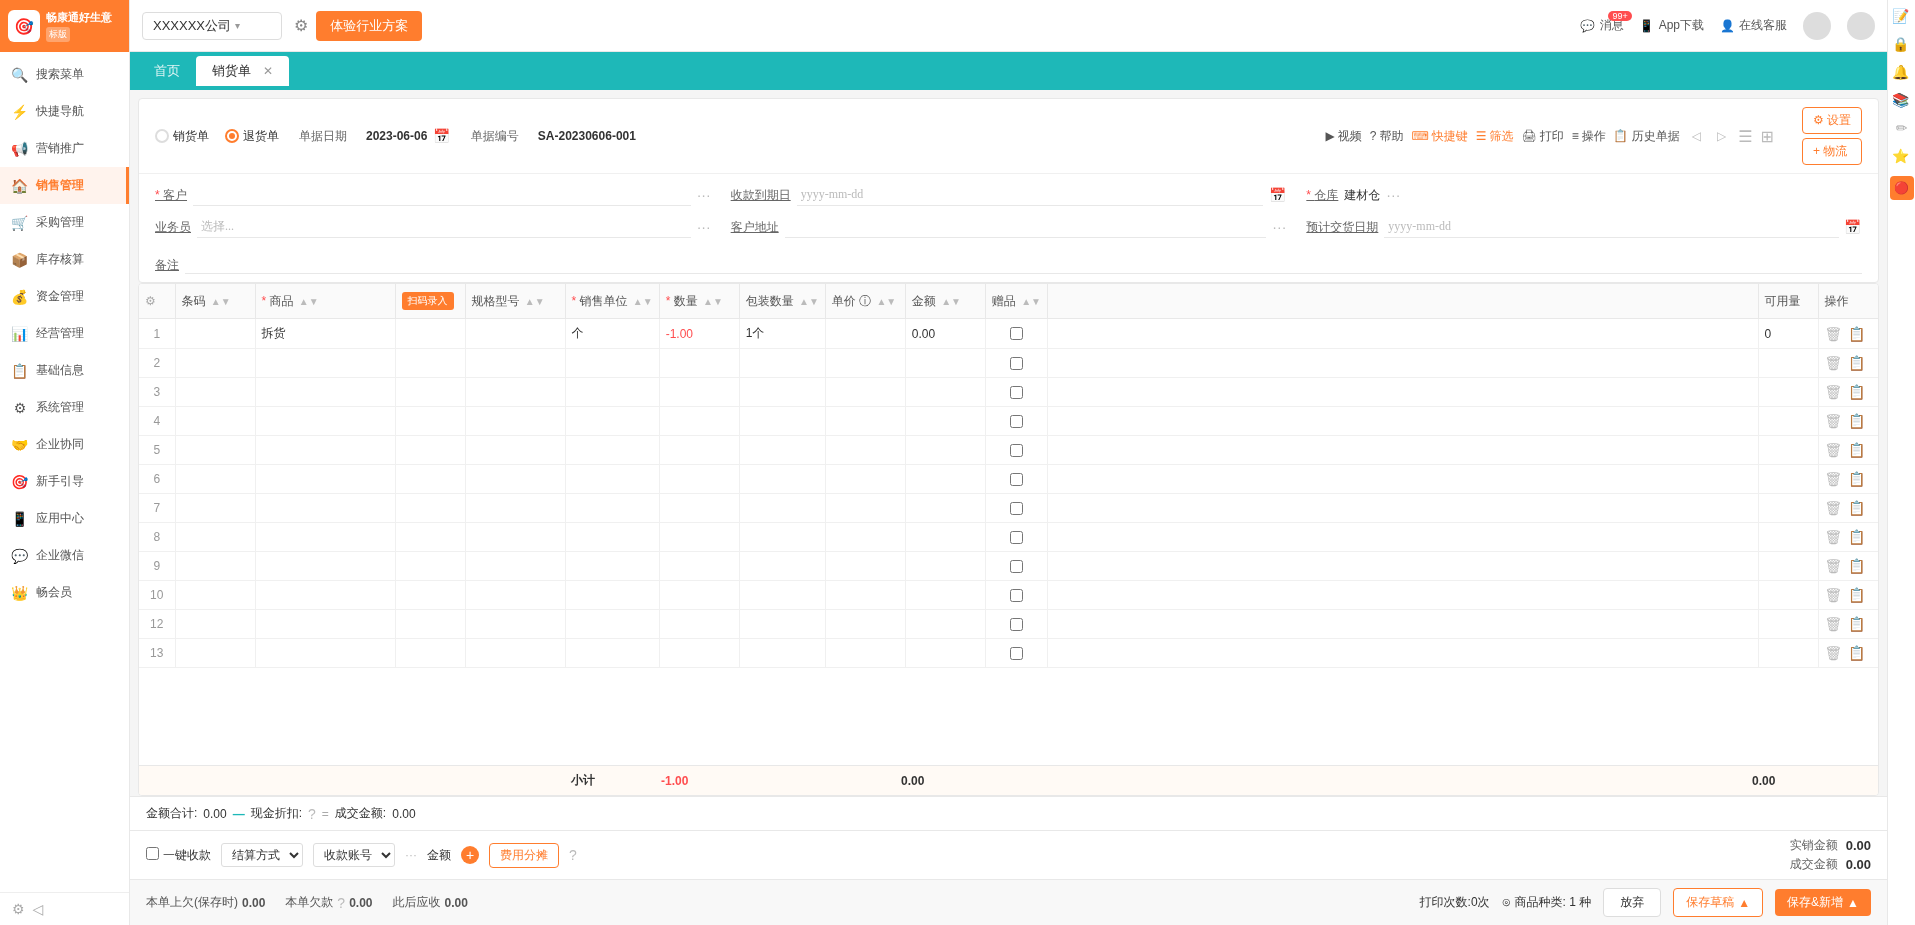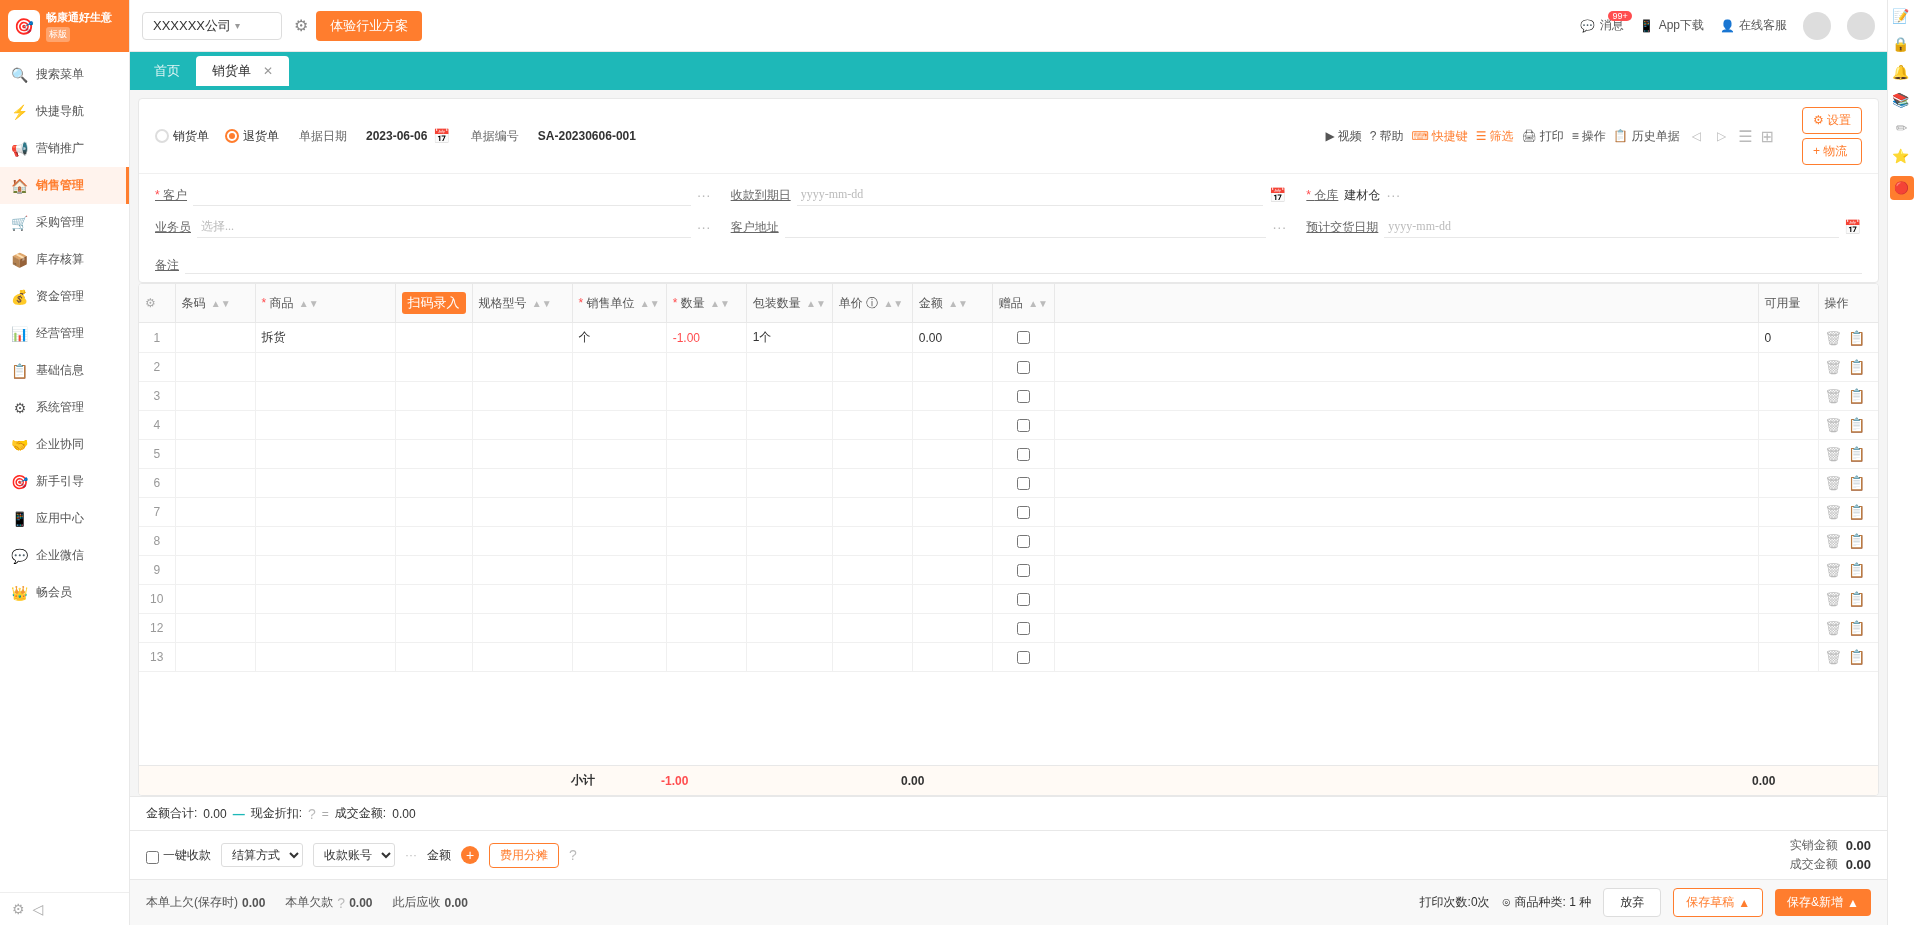--- a/index.html
+++ b/index.html
@@ -79,39 +79,39 @@
     
     .table-container { margin: 0 8px 0 8px; background: #fff; border: 1px solid #e8e8e8; border-radius: 4px; flex: 1; overflow: hidden; display: flex; flex-direction: column; }
     .table-scroll { flex: 1; overflow-y: auto; }
     table { width: 100%; border-collapse: collapse; }
     table thead { background: #fafafa; position: sticky; top: 0; z-index: 5; }
     table thead th { padding: 8px 6px; text-align: left; border-bottom: 1px solid #e8e8e8; border-right: 1px solid #e8e8e8; font-weight: normal; color: #555; font-size: 12px; white-space: nowrap; }
     table thead th:last-child { border-right: none; }
     table tbody td { padding: 6px 6px; border-bottom: 1px solid #f0f0f0; border-right: 1px solid #f0f0f0; font-size: 12px; color: #333; }
     table tbody td:last-child { border-right: none; }
     .row-num { color: #999; text-align: center; }
-    .scan-btn { background: #ff7d2e; color: #fff; border: none; border-radius: 3px; padding: 2px 6px; font-size: 13px; cursor: pointer; }
+    .scan-btn { background: #ff7d2e; color: #fff; border: none; border-radius: 3px; padding: 2px 6px; font-size: 10px; cursor: pointer; }
     .neg-value { color: #ff4d4f; }
     .settings-icon { color: #aaa; cursor: pointer; }
     .sort-arrows { color: #bbb; font-size: 10px; display: inline-flex; flex-direction: column; margin-left: 2px; }
     .th-required { color: #ff4d4f; }
     .checkbox-cell { display: flex; justify-content: center; }
     input[type=checkbox] { width: 13px; height: 13px; }
     .action-icons { display: flex; gap: 6px; }
     .action-icon { color: #bbb; cursor: pointer; font-size: 14px; }
 
     
     .bottom-bar { background: #fff; border-top: 1px solid #e8e8e8; padding: 8px 16px; display: flex; align-items: center; gap: 10px; flex-shrink: 0; }
     .bottom-totals { display: flex; align-items: center; gap: 6px; font-size: 12px; }
     .minus-icon { color: #1eb8b8; font-weight: bold; cursor: pointer; }
     .equals-icon { color: #aaa; }
 
     
     .payment-row { background: #fff; border-top: 1px solid #e8e8e8; padding: 6px 16px; display: flex; align-items: center; gap: 10px; flex-shrink: 0; }
-    .one-click-pay { display: flex; align-items: flex-end; gap: 4px; font-size: 12px; }
+    .one-click-pay { display: flex; align-items: flex-start; gap: 4px; font-size: 12px; }
     .pay-checkbox { width: 13px; height: 13px; }
     .pay-method-select { border: 1px solid #ddd; border-radius: 3px; padding: 3px 6px; font-size: 12px; color: #333; background: #fff; min-width: 70px; }
     .account-input { border: 1px solid #ddd; border-radius: 3px; padding: 3px 6px; font-size: 12px; color: #333; background: #fff; min-width: 60px; }
     .add-btn { background: #ff7d2e; color: #fff; border: none; border-radius: 50%; width: 18px; height: 18px; font-size: 14px; cursor: pointer; display: flex; align-items: center; justify-content: center; }
     .expense-split-btn { border: 1px solid #ff7d2e; color: #ff7d2e; background: #fff; border-radius: 4px; padding: 3px 10px; font-size: 12px; cursor: pointer; }
     .help-icon { color: #bbb; font-size: 14px; cursor: pointer; }
     .payment-right { margin-left: auto; display: flex; flex-direction: column; align-items: flex-end; gap: 2px; font-size: 12px; }
     .sale-amount-row { display: flex; align-items: center; gap: 8px; }
     .sale-amount-label { color: #666; }
     .sale-amount-value { color: #333; font-weight: bold; font-size: 13px; }

